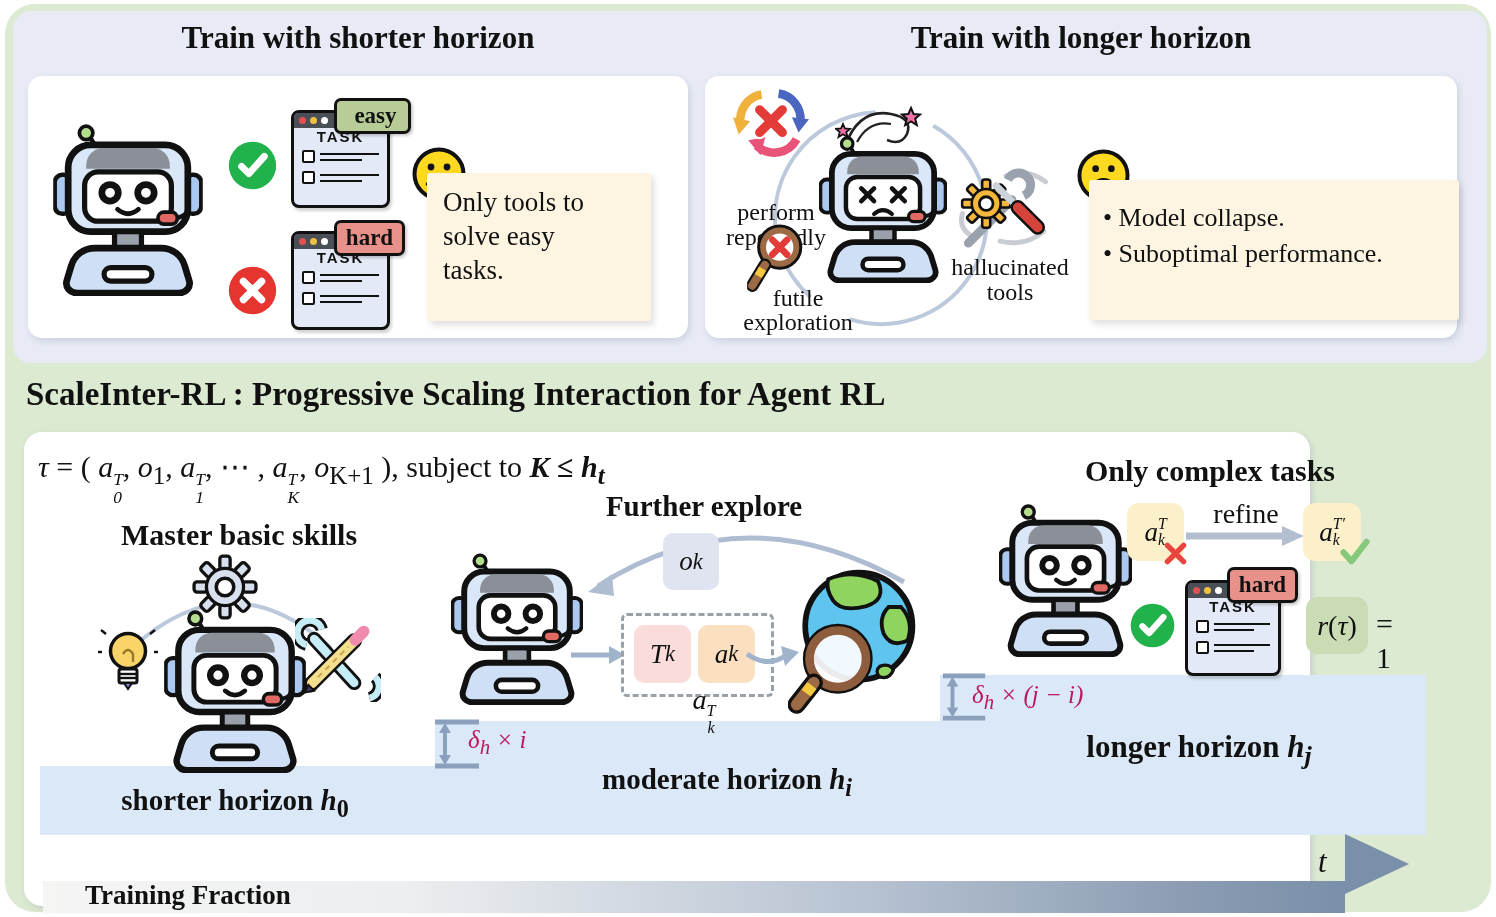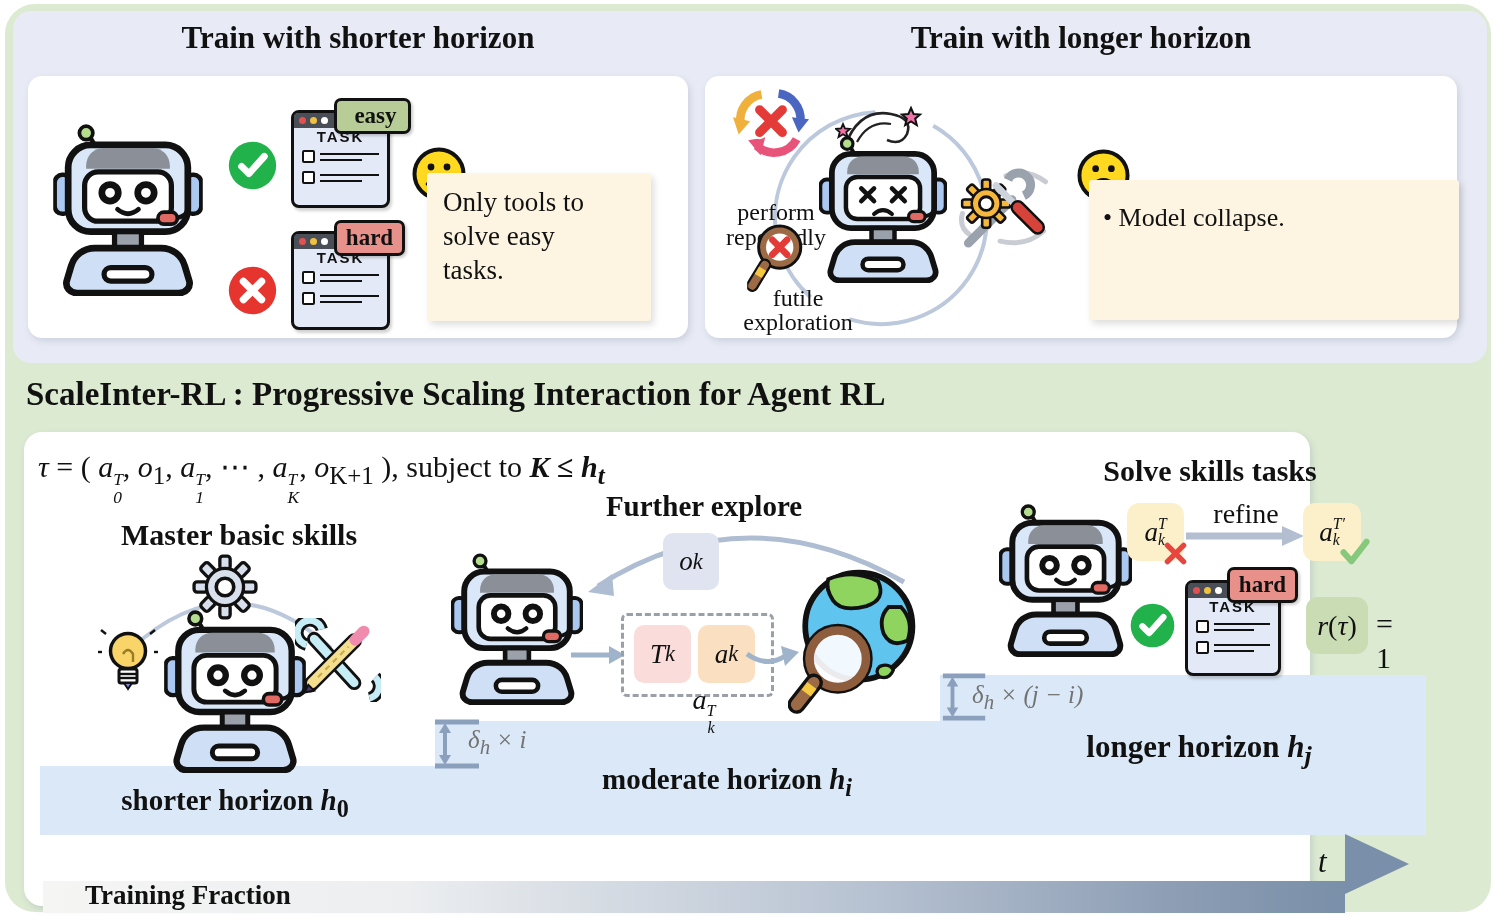--- a/index.html
+++ b/index.html
@@ -36,21 +36,21 @@
   .tag-easy{background:#b7cc96;}
   .tag-hard{background:#e8918a;}
   
   .mbox{display:flex;align-items:center;justify-content:center;border-radius:10px;
         font-size:27px;font-style:normal;}
   .ss{display:inline-flex;flex-direction:column;vertical-align:-0.45em;font-size:0.58em;line-height:1.02;}
   .ss span{display:block;font-style:italic;}
   
   .step{background:#dbe8f7;}
   .step-label{font-weight:bold;}
-  .delta-text{color:#737373;font-size:25px;font-style:italic;}
+  .delta-text{color:#be185d;font-size:25px;font-style:italic;}
   .cap{font-size:24px;line-height:25px;text-align:center;}
   .bullets div{line-height:36px;}
   .tbar{background:linear-gradient(90deg,#f5f5f4 0%,#eceef0 28%,#b9c4d3 62%,#8b9cb3 88%,#7a8fa9 100%);}
   .tri{width:0;height:0;border-top:30px solid transparent;border-bottom:30px solid transparent;
        border-left:64px solid #7a8fa9;}
 </style>
 </head>
 <body>
 
 <svg width="0" height="0" style="position:absolute">
@@ -283,25 +283,30 @@
     <svg class="abs" style="left:42px;top:146px;" width="58" height="74" viewBox="0 0 78 100">
         <use href="#mag-x"></use>
       </svg>
     <div class="abs cap" style="left:18px;top:210px;width:150px;line-height:24px;">
       <div>futile</div>
       <div>exploration</div>
     </div>
     <svg class="abs" style="left:248px;top:86px;" width="102" height="94" viewBox="0 0 100 95">
         <use href="#gear-tools"></use>
       </svg>
+    <div class="abs cap" style="left:230px;top:179px;width:150px;">
+      <div>hallucinated</div>
+      <div>tools</div>
+    </div>
     <svg class="abs" style="left:371px;top:72px;" width="55" height="55" viewBox="0 0 56 56">
         <use href="#sadface"></use>
       </svg>
     <div class="abs note bullets" style="left:384px;top:104px;width:356px;height:120px;padding:20px 0 0 14px;font-size:26px;">
       <div>• Model collapse.</div>
+      <div>• Suboptimal performance.</div>
     </div>
   </div>
 
   <div class="abs banner-title" style="left:26px;top:376px;width:1100px;">ScaleInter-RL : Progressive Scaling Interaction for Agent RL</div>
 
   <div class="abs bottom-panel">
 
     <div class="abs" style="left:14px;top:12px;font-size:30px;line-height:46px;"><i>τ</i> = ( <i>a</i><span class="ss">
           <span>T</span>
           <span>0</span>
@@ -389,21 +394,21 @@
           <span>k</span>
         </span></div>
     <svg class="abs" style="left:721px;top:206px;" width="56" height="30" viewBox="0 0 56 30">
       <path d="M2 16 Q22 30 40 18" fill="none" stroke="#9fb3cb" stroke-width="5"></path>
       <polygon points="36,8 54,14 40,28" fill="#9fb3cb"></polygon>
     </svg>
     <svg class="abs" style="left:764px;top:134px;" width="134" height="150" viewBox="0 0 140 155">
         <use href="#globe-mag"></use>
       </svg>
 
-    <div class="abs bold ctr" style="left:1021px;top:22px;width:330px;font-size:30px;">Solve skills tasks</div>
+    <div class="abs bold ctr" style="left:1021px;top:22px;width:330px;font-size:30px;">Only complex tasks</div>
     <svg class="abs" style="left:975px;top:72px;" width="133" height="153" viewBox="0 0 100 115">
         <use href="#bot-happy"></use>
       </svg>
     <div class="abs mbox" style="left:1103px;top:71px;width:57px;height:58px;background:#fcf0cb;border-radius:12px;">
         <i>a</i>
         <span class="ss">
           <span>T</span>
           <span>k</span>
         </span>
       </div>

